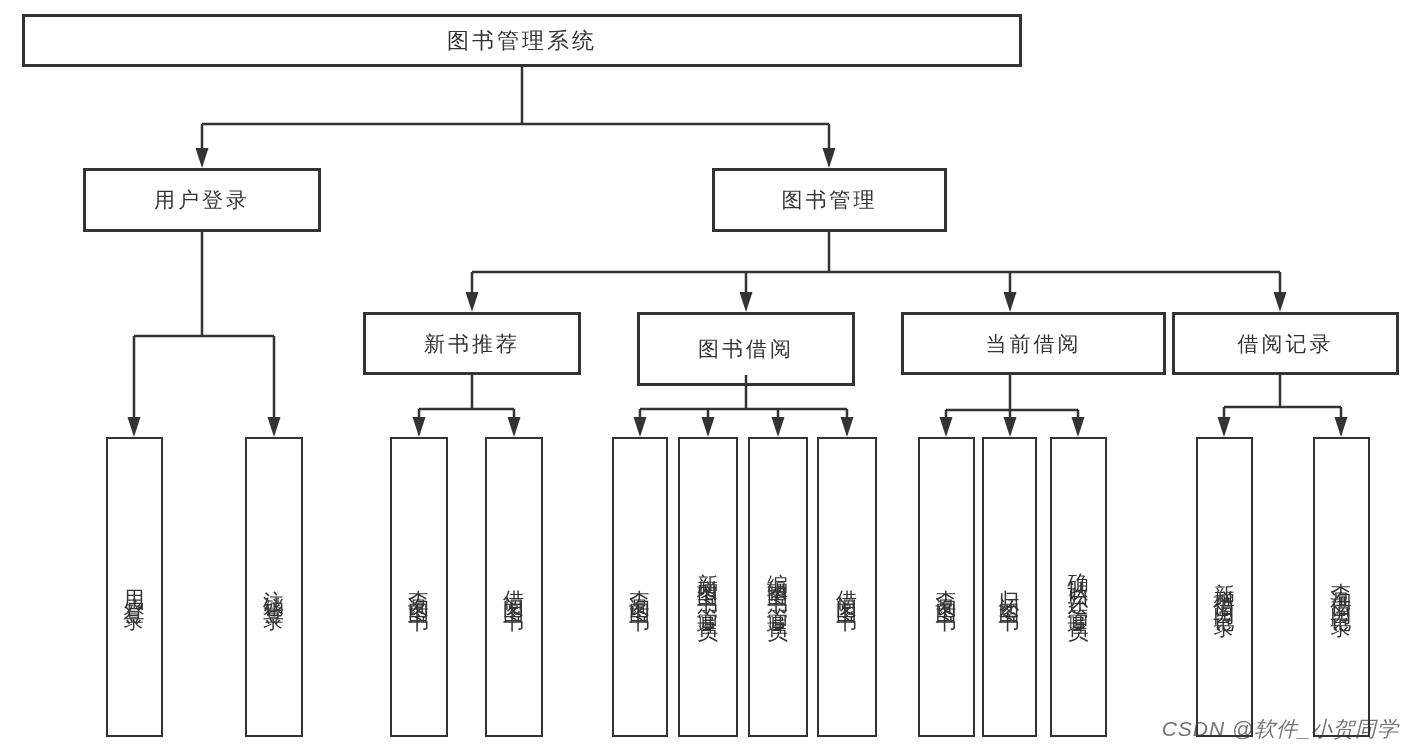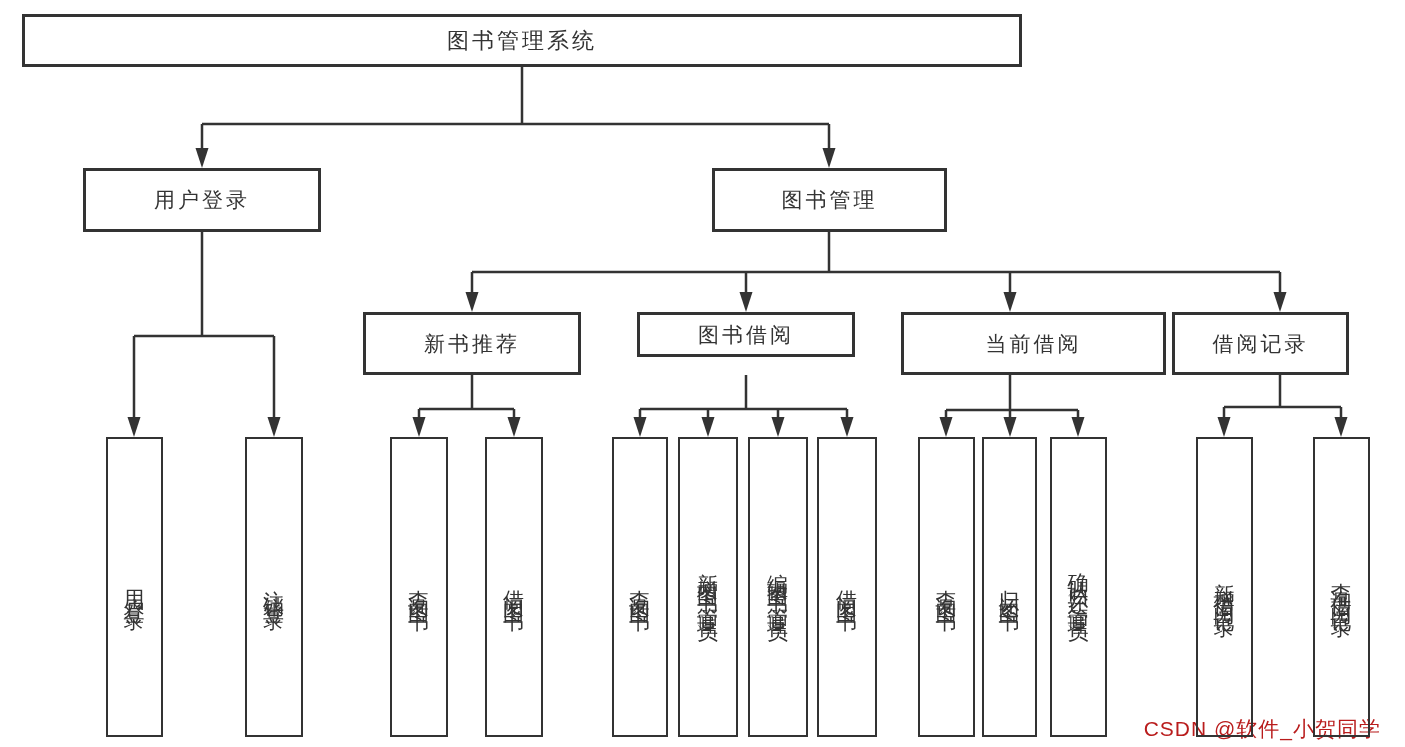--- a/index.html
+++ b/index.html
@@ -42,27 +42,28 @@
     writing-mode: vertical-rl;
     text-orientation: mixed;
     font-size: 21px;
     line-height: 1;
     letter-spacing: 7px;
     color: #333333;
     white-space: nowrap;
   }
   .watermark {
     position: absolute;
-    right: 24px;
+    right: 6px;
     bottom: 4px;
     font-size: 21px;
-    color: #b91c1c;
+    color: #737373;
     letter-spacing: 1px;
     z-index: 0;
     white-space: nowrap;
+    font-style: italic;
   }
 </style>
 </head>
 <body>
 
 <div class="canvas">
 
   <div class="watermark">CSDN @软件_小贺同学</div>
 
   <svg class="connectors" width="1405" height="747" viewBox="0 0 1405 747" xmlns="http://www.w3.org/2000/svg">
@@ -112,27 +113,27 @@
   <div class="box" style="left:83px; top:168px; width:238px; height:64px">
     <span class="h-label">用户登录</span>
   </div>
   <div class="box" style="left:363px; top:312px; width:218px; height:63px">
     <span class="h-label">新书推荐</span>
   </div>
 
   <div class="box" style="left:712px; top:168px; width:235px; height:64px">
     <span class="h-label">图书管理</span>
   </div>
-  <div class="box" style="left:637px; top:312px; width:218px; height:45px">
+  <div class="box" style="left:637px; top:312px; width:218px; height:74px">
     <span class="h-label">图书借阅</span>
   </div>
   <div class="box" style="left:901px; top:312px; width:265px; height:63px">
     <span class="h-label">当前借阅</span>
   </div>
-  <div class="box" style="left:1172px; top:312px; width:177px; height:63px">
+  <div class="box" style="left:1172px; top:312px; width:227px; height:63px">
     <span class="h-label">借阅记录</span>
   </div>
 
   <div class="box leaf" style="left:106px; top:437px; width:57px; height:300px">
     <span class="v-label">用户登录</span>
   </div>
   <div class="box leaf" style="left:245px; top:437px; width:58px; height:300px">
     <span class="v-label">注销登录</span>
   </div>
 

